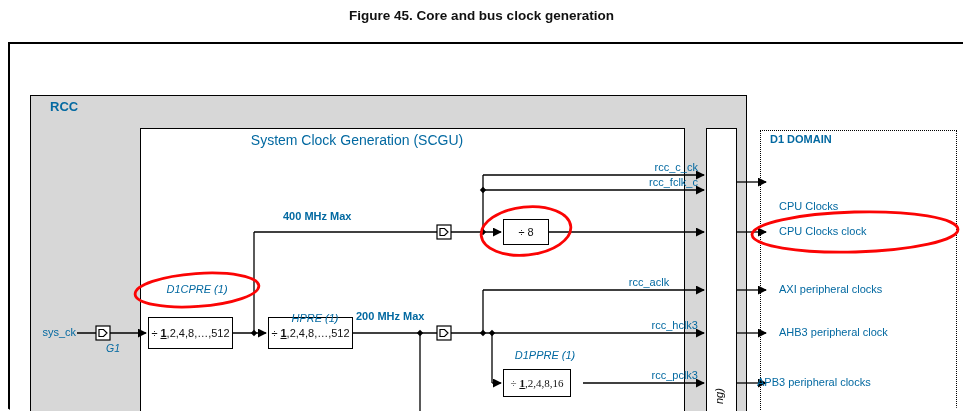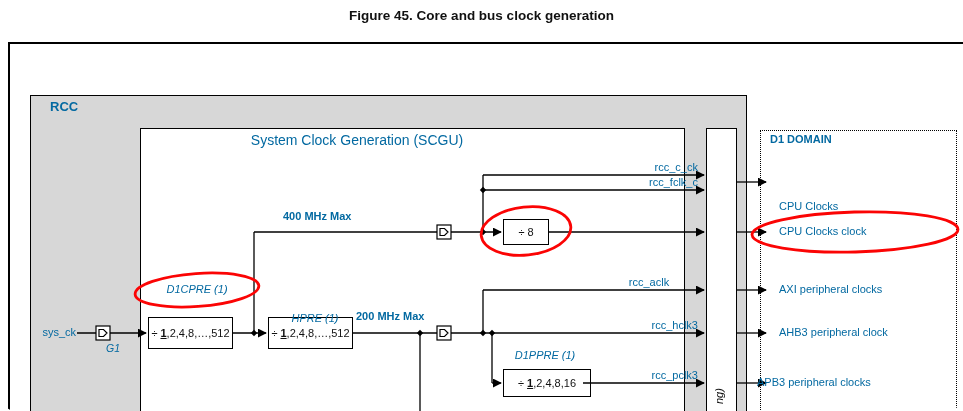--- a/index.html
+++ b/index.html
@@ -38,21 +38,21 @@
 
   <div class="dbox" style="left:148px;top:317px;width:85px;height:32px;">
     <span><span>÷ </span><span class="und">1</span><span>,2,4,8,…,512</span></span>
   </div>
   <div class="dbox" style="left:268px;top:317px;width:85px;height:32px;">
     <span><span>÷ </span><span class="und">1</span><span>,2,4,8,…,512</span></span>
   </div>
   <div class="dbox" style="left:503px;top:219px;width:46px;height:26px;">
     <span>÷ 8</span>
   </div>
-  <div class="dbox" style="left:503px;top:369px;width:88px;height:28px;">
+  <div class="dbox" style="left:503px;top:369px;width:68px;height:28px;font-family:Liberation Serif, serif;">
     <span><span>÷ </span><span class="und">1</span><span>,2,4,8,16</span></span>
   </div>
 
   <svg id="overlay" width="963" height="411" viewBox="0 0 963 411">
     <defs>
       <marker id="arr" viewBox="0 0 10 10" refX="9" refY="5" markerWidth="9" markerHeight="9" orient="auto" markerUnits="userSpaceOnUse">
         <path d="M0,0 L10,5 L0,10 z" fill="#000"></path>
       </marker>
     </defs>
 

